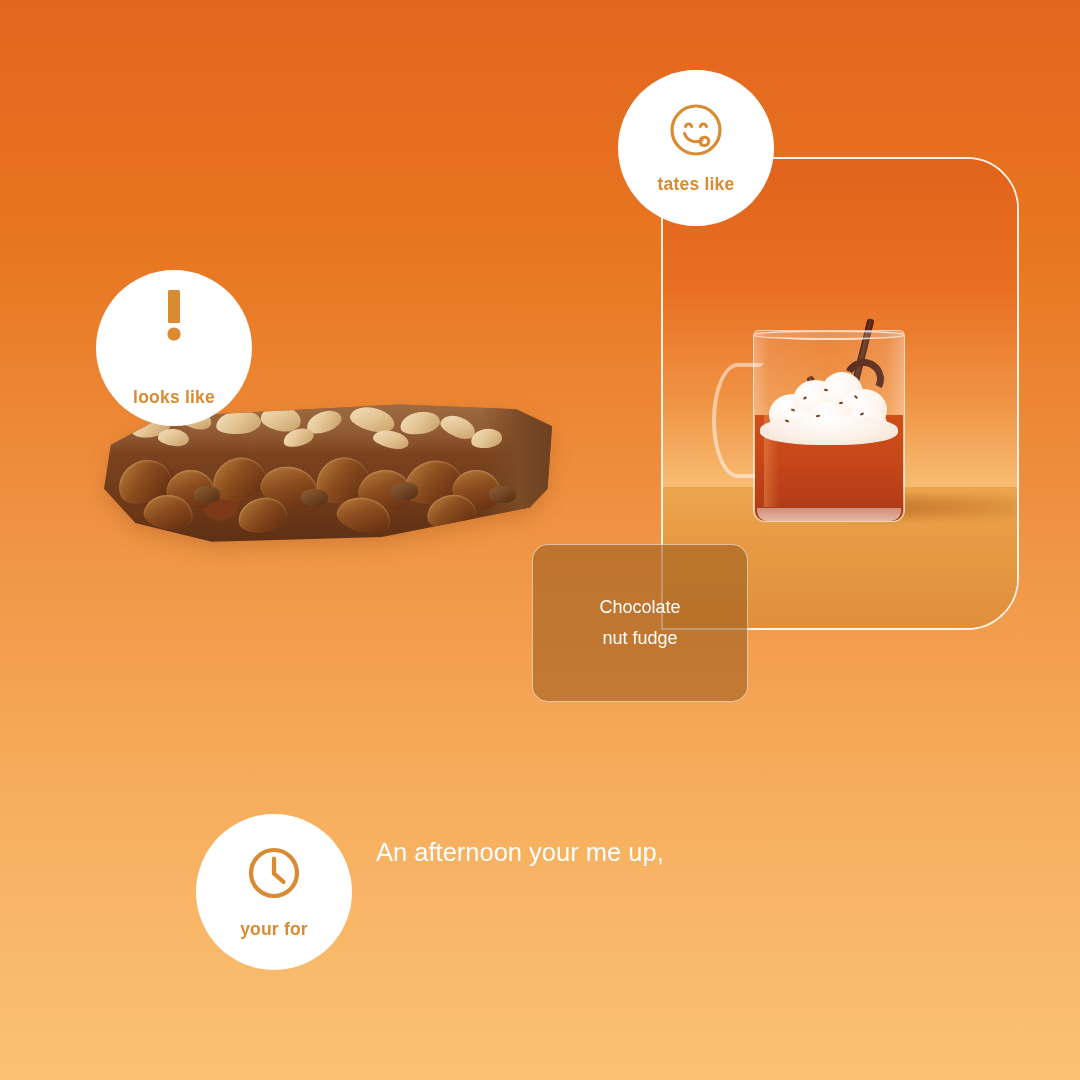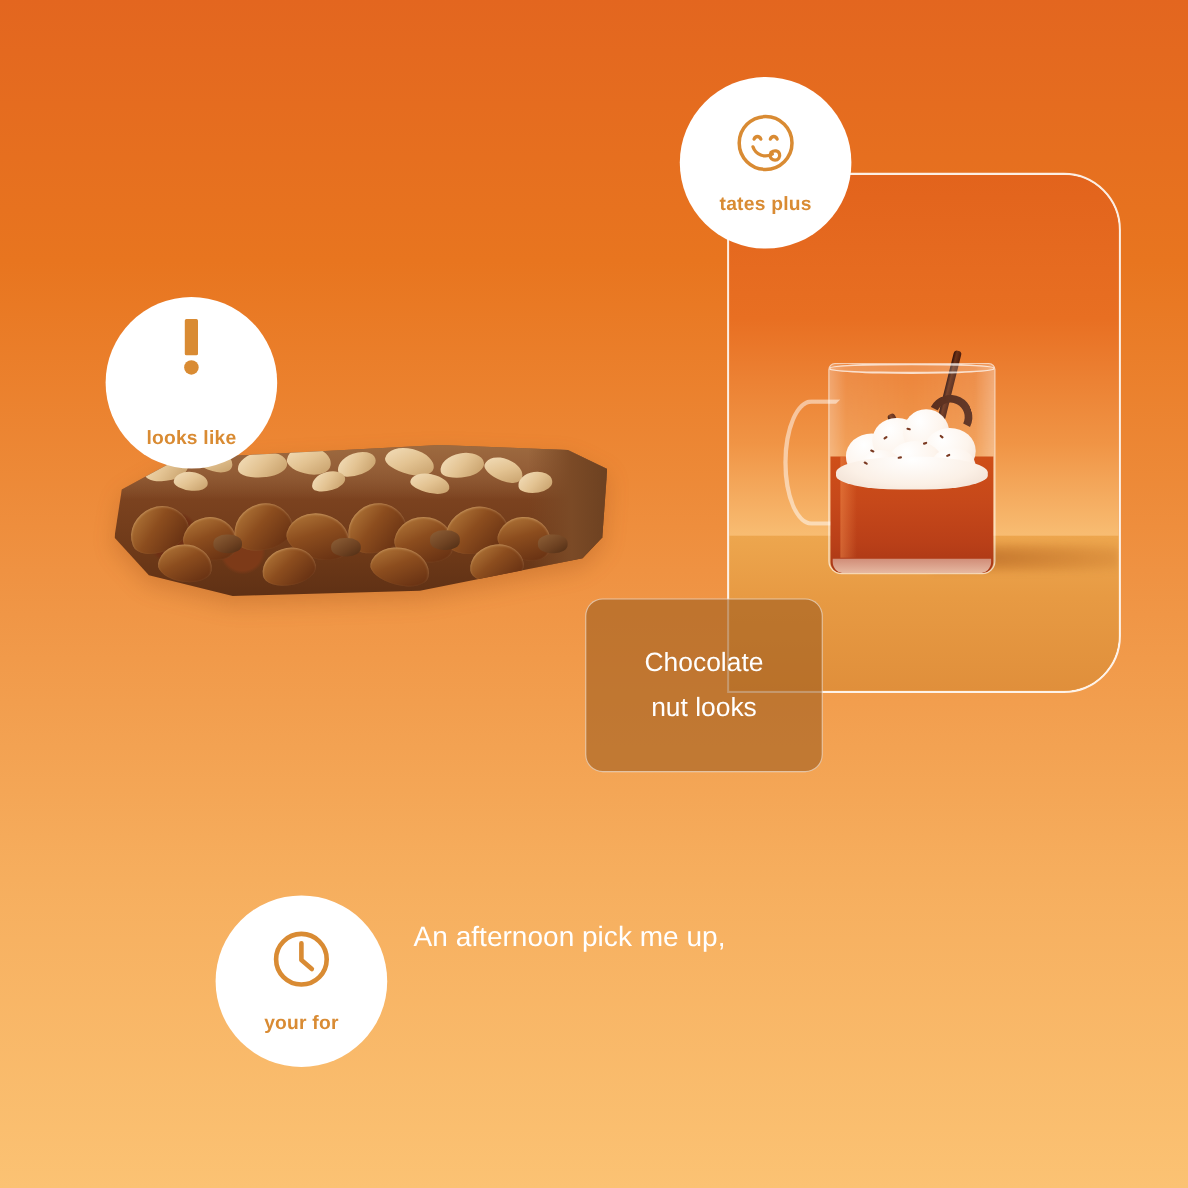--- a/index.html
+++ b/index.html
@@ -315,21 +315,21 @@
     background: rgba(162, 96, 32, 0.62);
     border: 1.5px solid rgba(255,255,255,0.55);
     box-sizing: border-box;
     display: flex;
     align-items: center;
     justify-content: center;
     text-align: center;
   }
   .flavour-text {
     color: #ffffff;
-    font-size: 24px;
+    font-size: 18px;
     line-height: 1.72;
     font-family: "Liberation Sans", sans-serif;
     font-weight: 300;
   }
 
   
   .bestfor-copy {
     position: absolute;
     left: 376px;
     top: 832px;
@@ -430,21 +430,21 @@
   <div class="badge" id="badge-tastes">
     <span class="badge-icon">
       <svg width="58" height="58" viewBox="0 0 58 58" aria-hidden="true">
         <circle cx="29" cy="29" r="24" fill="none" stroke="#d98b33" stroke-width="3.2"></circle>
         <path d="M18.5 25.5c1.3-3.2 4.9-3.2 6.2 0" fill="none" stroke="#d98b33" stroke-width="3" stroke-linecap="round"></path>
         <path d="M33.3 25.5c1.3-3.2 4.9-3.2 6.2 0" fill="none" stroke="#d98b33" stroke-width="3" stroke-linecap="round"></path>
         <path d="M17.5 32.5c2.4 7.2 10.6 10.4 17.6 6.6" fill="none" stroke="#d98b33" stroke-width="3" stroke-linecap="round"></path>
         <path d="M34 37.5c2.8-2.2 6.6-1.6 7.6 1.4 1 3-1.2 5.6-4 5.6-2.6 0-4.4-1.8-4.6-4.2z" fill="none" stroke="#d98b33" stroke-width="3" stroke-linejoin="round"></path>
       </svg>
     </span>
-    <span class="badge-label">tates plus</span>
+    <span class="badge-label">tates like</span>
   </div>
 
   <div class="badge" id="badge-looks">
     <span class="badge-icon">
       <svg width="28" height="56" viewBox="0 0 28 56" aria-hidden="true">
         <rect x="8" y="2" width="12" height="33" rx="1.5" fill="#d98b33"></rect>
         <circle cx="14" cy="46" r="6.6" fill="#d98b33"></circle>
       </svg>
     </span>
     <span class="badge-label">looks like</span>
@@ -456,21 +456,21 @@
         <circle cx="28" cy="28" r="23" fill="none" stroke="#d98b33" stroke-width="4.2"></circle>
         <path d="M28 13.5v15.2l9.5 8.2" fill="none" stroke="#d98b33" stroke-width="4.2" stroke-linecap="round" stroke-linejoin="round"></path>
       </svg>
     </span>
     <span class="badge-label">your for</span>
   </div>
 
   <div class="flavour-card">
     <div class="flavour-text">
       <div>Chocolate</div>
-      <div>nut looks</div>
+      <div>nut fudge</div>
     </div>
   </div>
 
   <div class="bestfor-copy">
-    <div>An afternoon pick me up,</div>
+    <div>An afternoon your me up,</div>
   </div>
 
 </div>
 
 </body></html>

